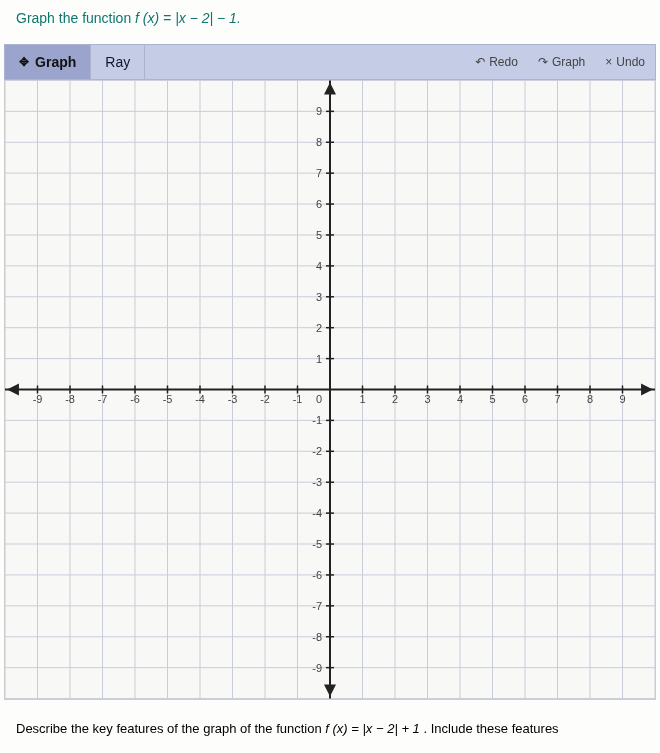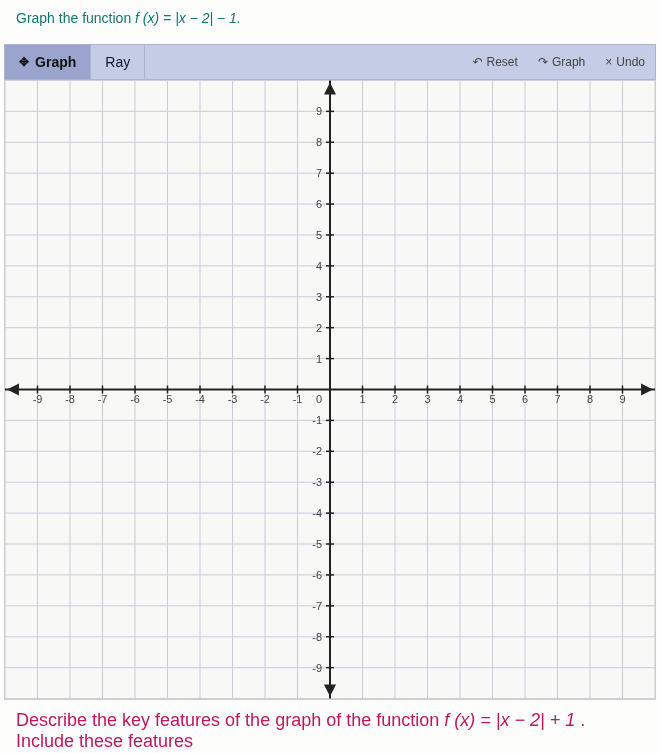--- a/index.html
+++ b/index.html
@@ -60,23 +60,23 @@
       border: 1px solid #ccc;
       border-top: none;
       overflow: hidden;
     }
     svg.graph {
       width: 100%;
       height: 100%;
       display: block;
     }
     .footer {
-      padding: 10px 16px 0 16px;
-      font-size: 18px;
-      color: #be185d;
+      padding: 21px 16px 0 16px;
+      font-size: 13px;
+      color: #000000;
     }
     .icon-glyph { font-size: 12px; }
   </style>
 </head>
 <body>
 
 <div class="title">
   <span>Graph the function </span>
   <span class="formula">f (x) = |x − 2| − 1.</span>
 </div>
@@ -85,21 +85,21 @@
   <div class="tool-btn active">
     <span class="icon-glyph">✥</span>
     <span>Graph</span>
   </div>
   <div class="tool-btn">
     <span>Ray</span>
   </div>
   <div class="spacer"></div>
   <div class="action-btn">
     <span class="icon-glyph">↶</span>
-    <span>Reset</span>
+    <span>Redo</span>
   </div>
   <div class="action-btn">
     <span class="icon-glyph">↷</span>
     <span>Graph</span>
   </div>
   <div class="action-btn">
     <span class="icon-glyph">×</span>
     <span>Undo</span>
   </div>
 </div>

